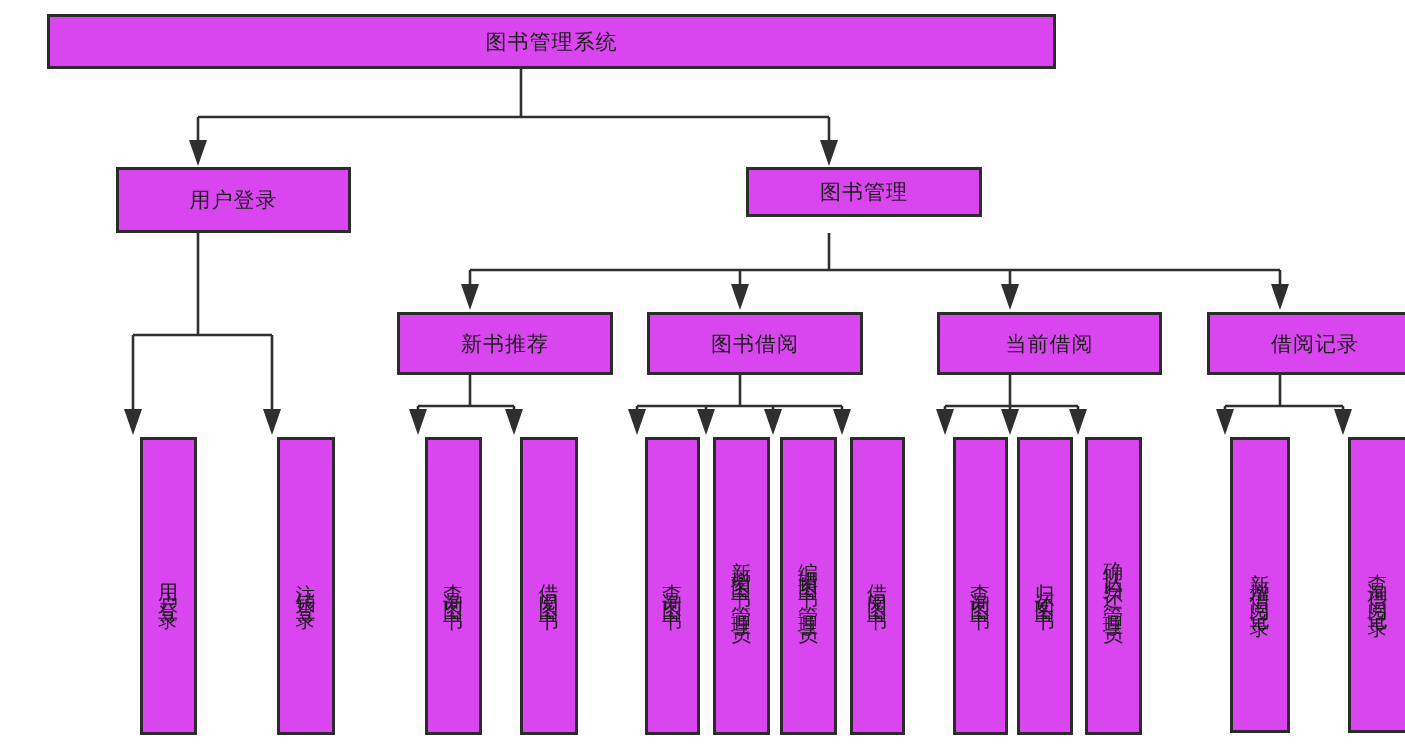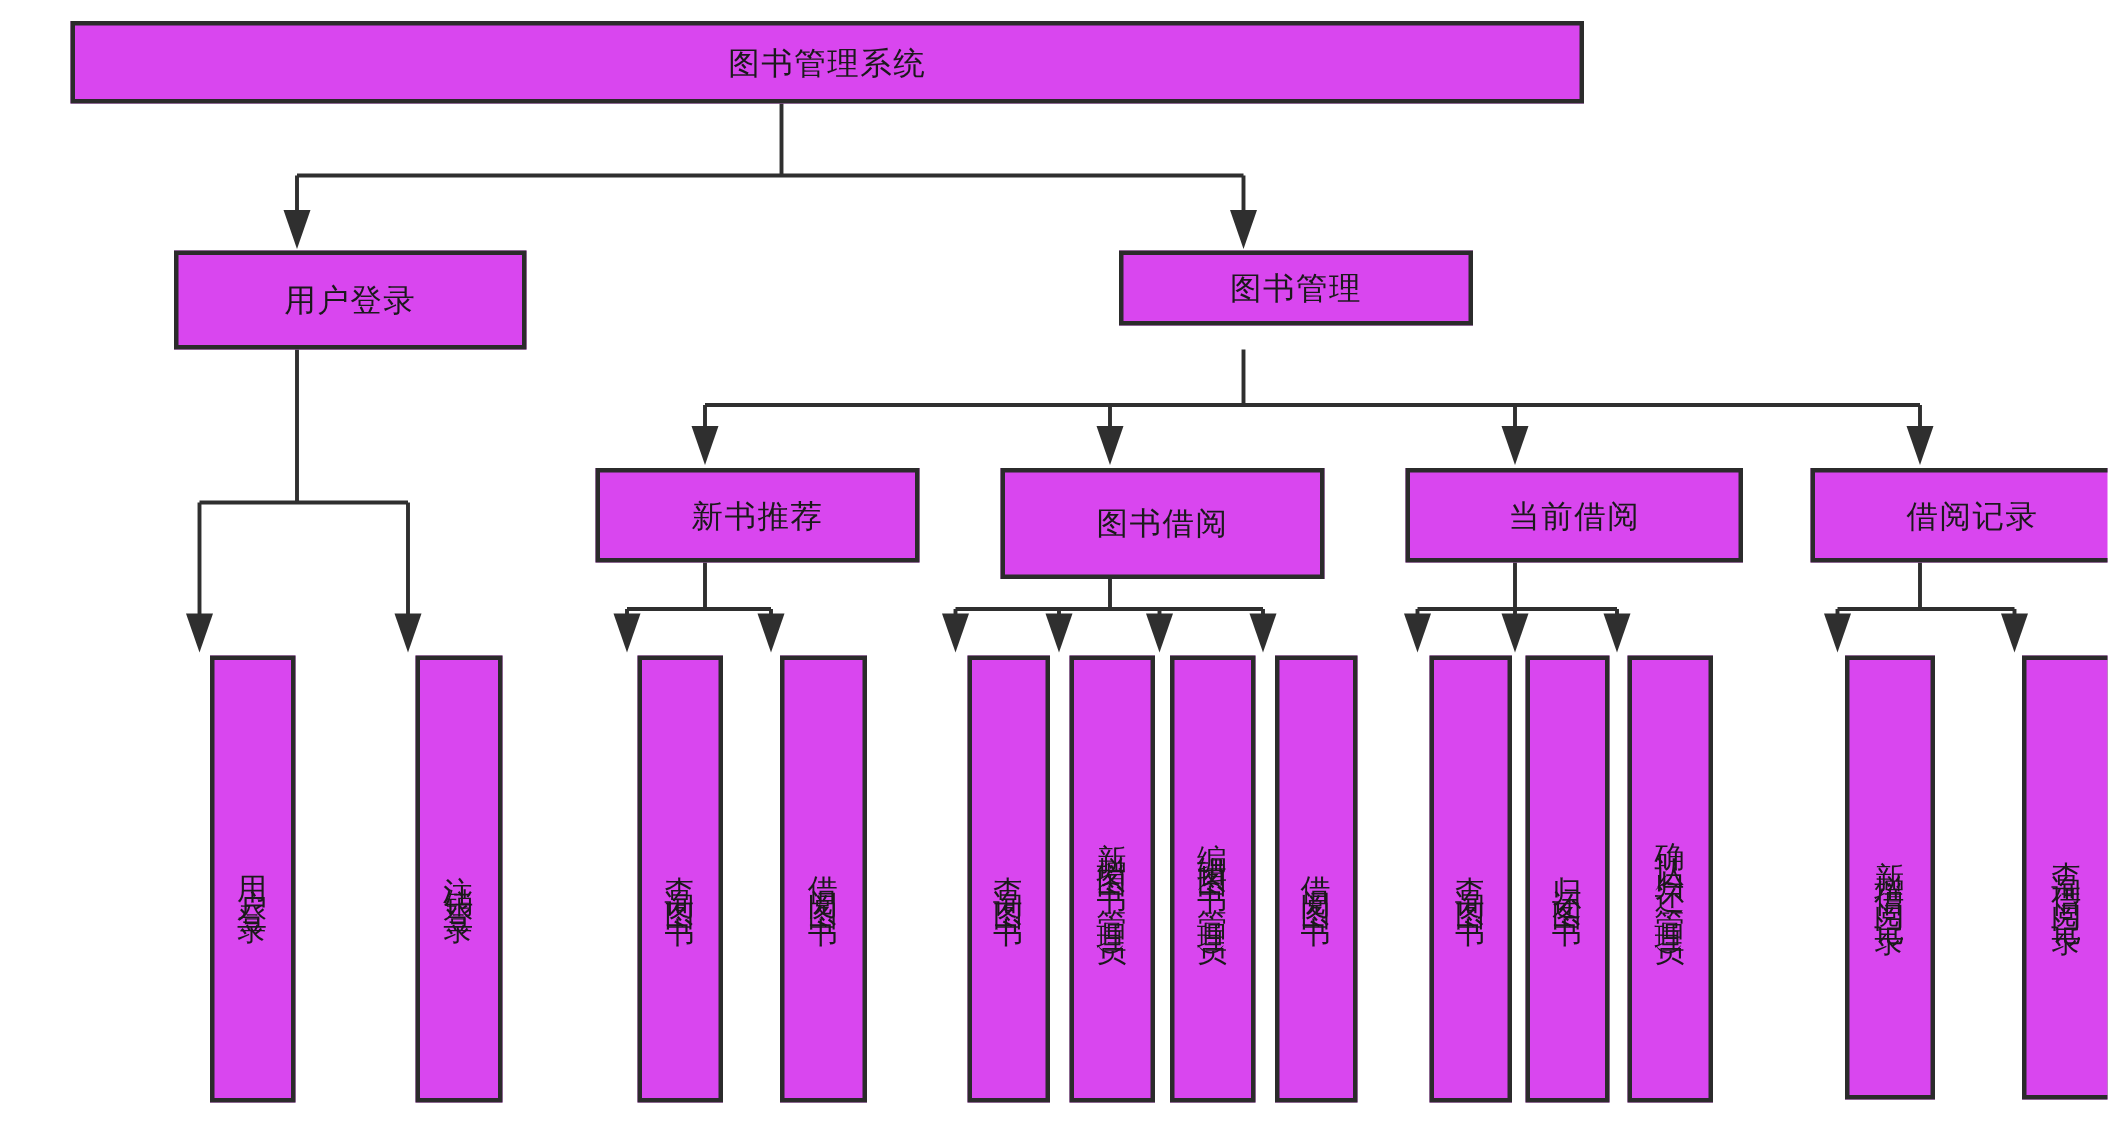--- a/index.html
+++ b/index.html
@@ -117,21 +117,21 @@
   <div class="node" style="left:81px; top:167px; width:235px; height:66px;">
     <span class="lbl">用户登录</span>
   </div>
   <div class="node" style="left:711px; top:167px; width:236px; height:50px;">
     <span class="lbl">图书管理</span>
   </div>
 
   <div class="node" style="left:362px; top:312px; width:216px; height:63px;">
     <span class="lbl">新书推荐</span>
   </div>
-  <div class="node" style="left:632px; top:312px; width:216px; height:74px;">
+  <div class="node" style="left:612px; top:312px; width:216px; height:63px;">
     <span class="lbl">图书借阅</span>
   </div>
   <div class="node" style="left:902px; top:312px; width:225px; height:63px;">
     <span class="lbl">当前借阅</span>
   </div>
   <div class="node" style="left:1172px; top:312px; width:216px; height:63px;">
     <span class="lbl">借阅记录</span>
   </div>
 
   <div class="node leaf" style="left:105px; top:437px; width:57px; height:298px;">

